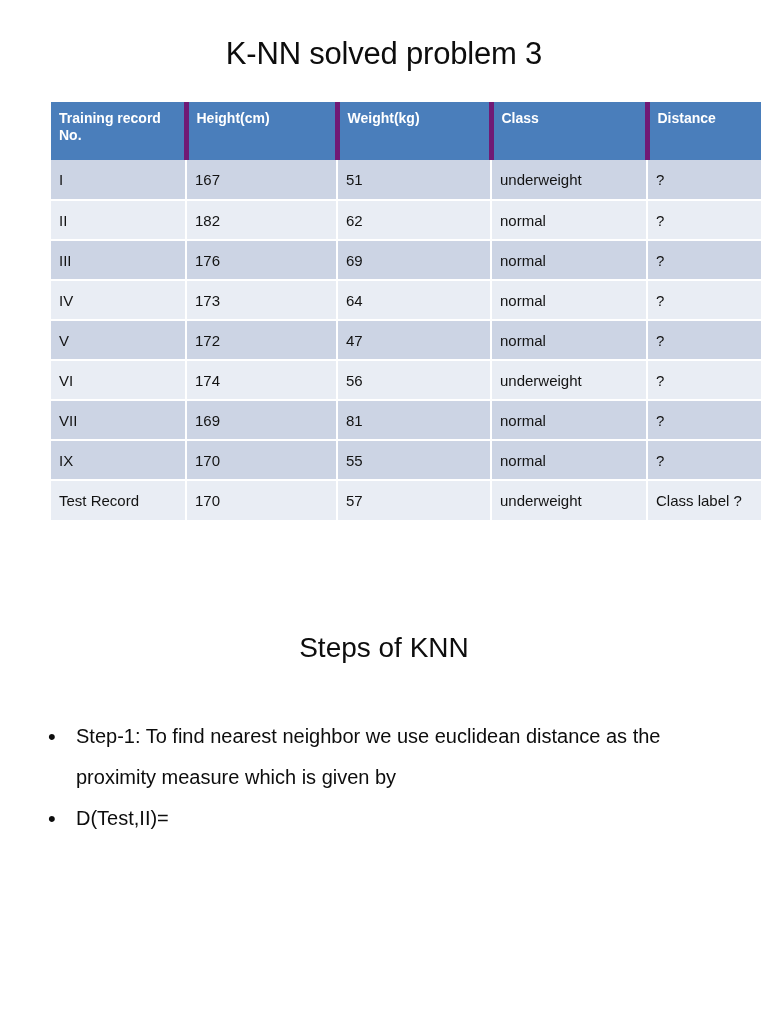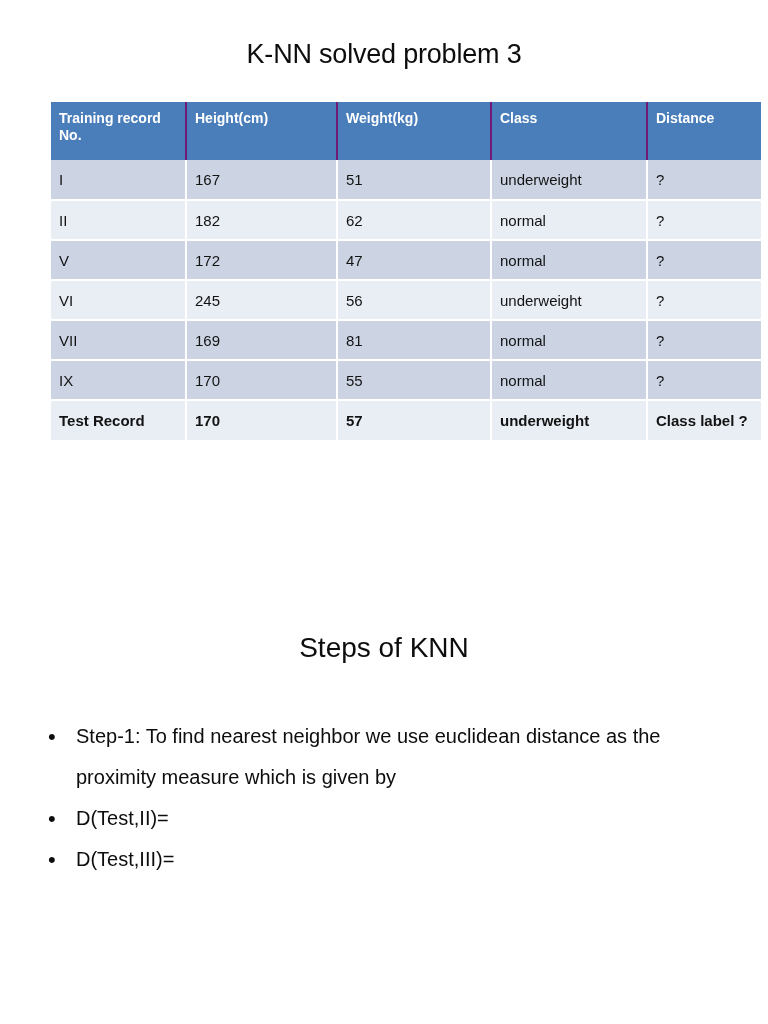--- a/index.html
+++ b/index.html
@@ -16,21 +16,21 @@
     position: relative;
   }
 
   
   .slide-title {
     position: absolute;
     top: 30px;
     left: 0;
     width: 768px;
     text-align: center;
-    font-size: 27px;
+    font-size: 31px;
     line-height: 48px;
     font-weight: 400;
     color: #0d0d0d;
     letter-spacing: -0.2px;
   }
 
   
   .table-wrap {
     position: absolute;
     top: 102px;
@@ -52,21 +52,21 @@
   table.knn-table thead th {
     background: #4a7ebb;
     color: #ffffff;
     font-weight: bold;
     font-size: 14px;
     text-align: left;
     vertical-align: top;
     padding: 8px 0 0 8px;
     height: 58px;
     box-sizing: border-box;
-    border-right: 2px solid #701a75;
+    border-right: 5px solid #701a75;
     line-height: 17px;
   }
   table.knn-table thead th:last-child {
     border-right: none;
   }
 
   table.knn-table tbody td {
     height: 40px;
     box-sizing: border-box;
     padding: 0 0 0 8px;
@@ -75,21 +75,21 @@
     color: #131313;
     border-right: 2px solid #ffffff;
     border-bottom: 2px solid #ffffff;
     white-space: nowrap;
   }
   table.knn-table tbody td:last-child {
     border-right: none;
   }
   table.knn-table tbody tr.band-dark td { background: #ccd4e4; }
   table.knn-table tbody tr.band-light td { background: #e9edf4; }
-  table.knn-table tbody tr:last-child td { border-bottom: none; font-weight: bold; }
+  table.knn-table tbody tr:last-child td { border-bottom: none; }
 
   
   .section-heading {
     position: absolute;
     top: 626px;
     left: 0;
     width: 768px;
     text-align: center;
     font-size: 28px;
     line-height: 44px;
@@ -160,29 +160,43 @@
         <td>?</td>
       </tr>
       <tr class="band-light">
         <td>II</td>
         <td>182</td>
         <td>62</td>
         <td>normal</td>
         <td>?</td>
       </tr>
       <tr class="band-dark">
+        <td>III</td>
+        <td>176</td>
+        <td>69</td>
+        <td>normal</td>
+        <td>?</td>
+      </tr>
+      <tr class="band-light">
+        <td>IV</td>
+        <td>173</td>
+        <td>64</td>
+        <td>normal</td>
+        <td>?</td>
+      </tr>
+      <tr class="band-dark">
         <td>V</td>
         <td>172</td>
         <td>47</td>
         <td>normal</td>
         <td>?</td>
       </tr>
       <tr class="band-light">
         <td>VI</td>
-        <td>245</td>
+        <td>174</td>
         <td>56</td>
         <td>underweight</td>
         <td>?</td>
       </tr>
       <tr class="band-dark">
         <td>VII</td>
         <td>169</td>
         <td>81</td>
         <td>normal</td>
         <td>?</td>
@@ -207,16 +221,13 @@
 
 <div class="section-heading">Steps of KNN</div>
 
 <ul class="steps-list">
   <li>
     <span class="txt">Step-1: To find nearest neighbor we use euclidean distance as the proximity measure which is given by</span>
   </li>
   <li>
     <span class="txt">D(Test,II)=</span>
   </li>
-  <li>
-    <span class="txt">D(Test,III)=</span>
-  </li>
 </ul>
 
 </body></html>

